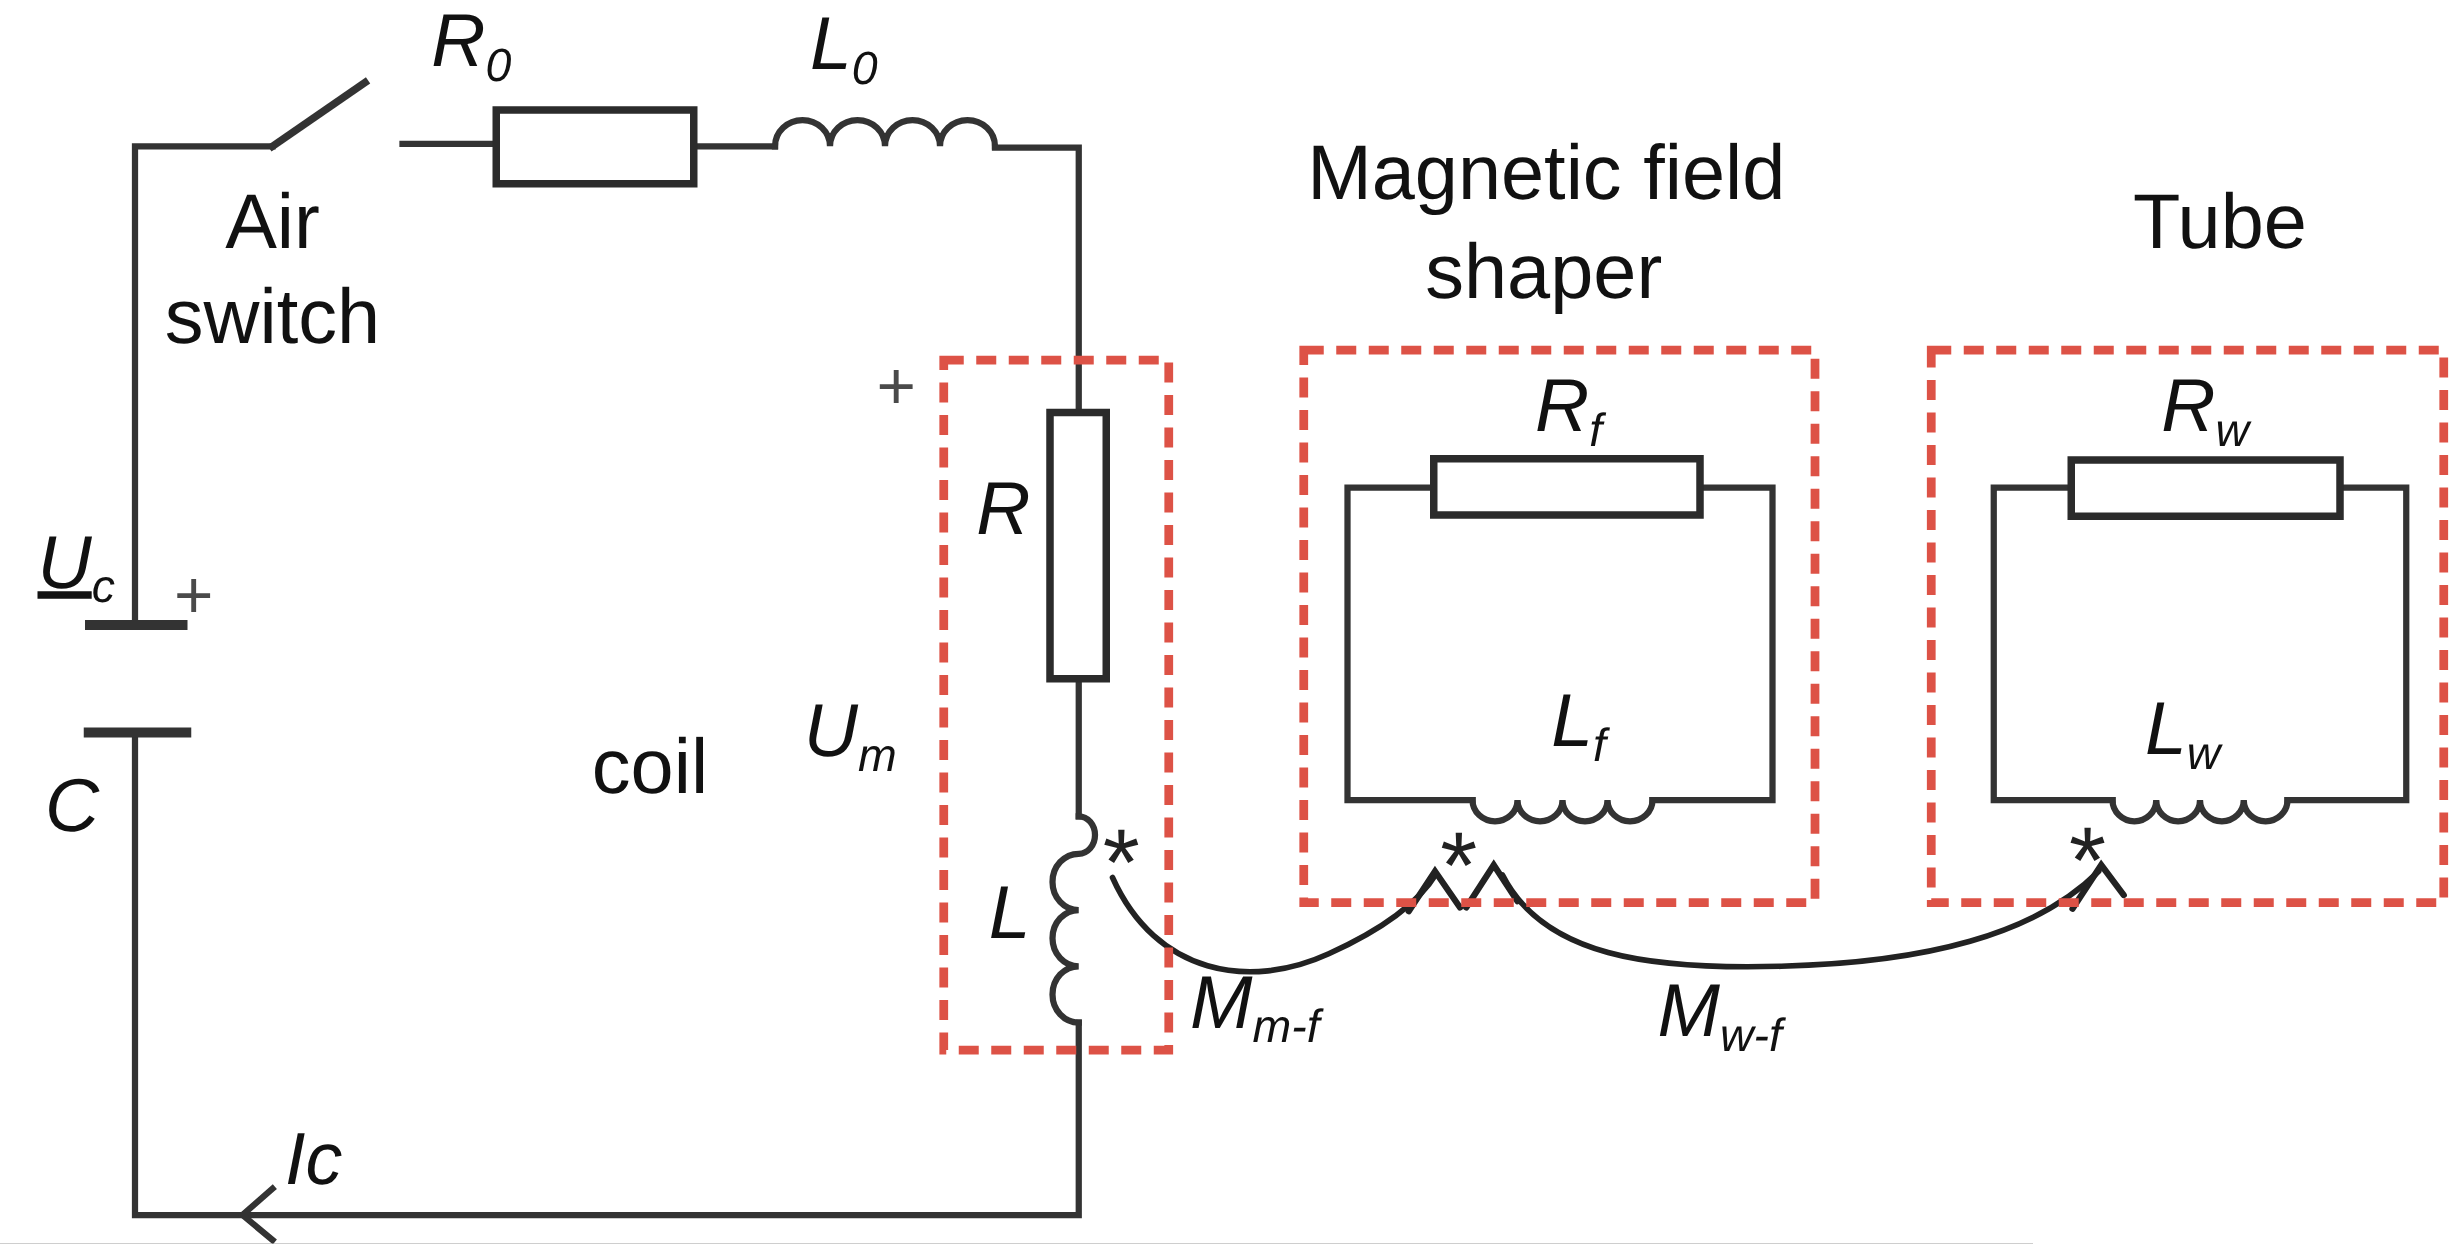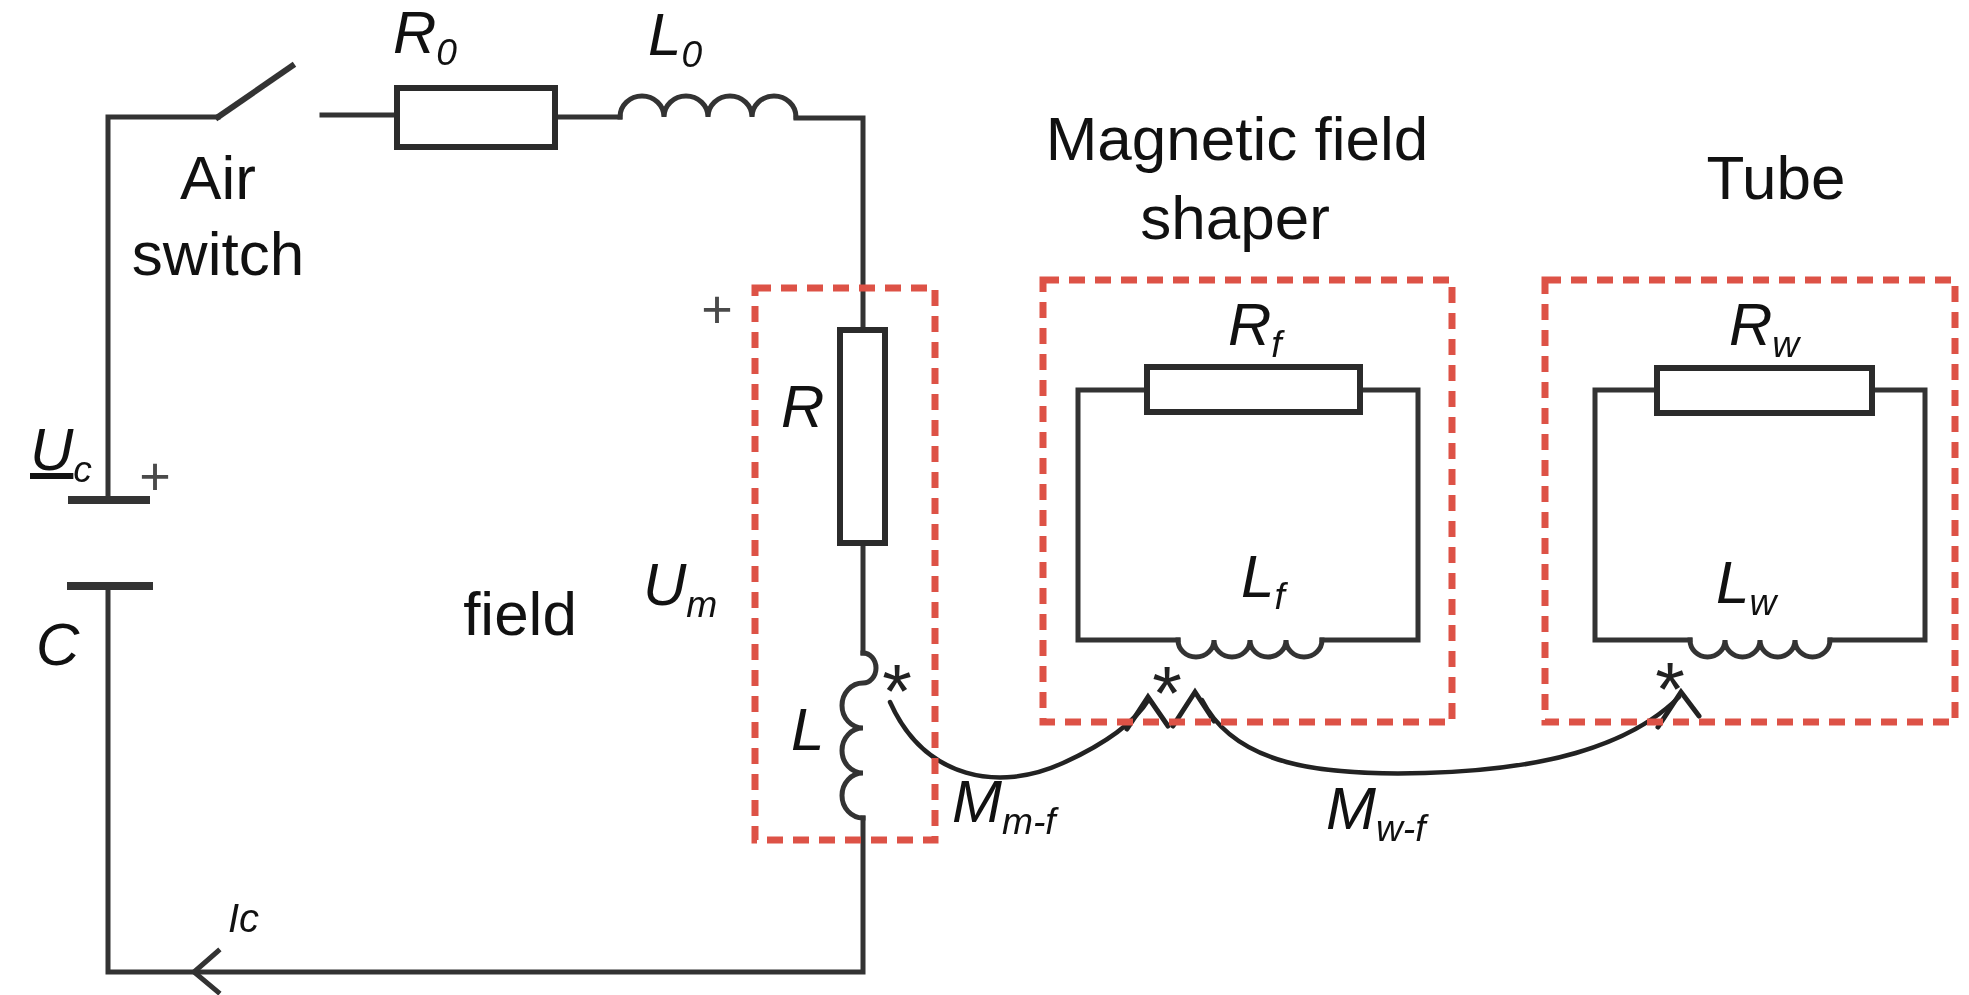--- a/index.html
+++ b/index.html
@@ -75,29 +75,29 @@
     <g stroke="#dd5246" stroke-width="7" fill="none" stroke-dasharray="16 10">
       <rect x="755" y="288" width="180" height="552"></rect>
       <rect x="1043" y="280" width="409" height="442"></rect>
       <rect x="1545" y="280" width="410" height="442"></rect>
     </g>
   </svg>
 
   <div class="lbl word ctr" style="left:218px; top:147px;">Air</div>
   <div class="lbl word ctr" style="left:218px; top:223px;">switch</div>
 
-  <div class="lbl sym" style="left:345px; top:3px;margin-left:48px;"><span>R</span><sub>0</sub></div>
+  <div class="lbl sym" style="left:345px; top:3px;"><span>R</span><sub>0</sub></div>
   <div class="lbl sym" style="left:648px; top:5px;"><span>L</span><sub>0</sub></div>
 
   <div class="lbl sym" style="left:30px; top:420px;text-decoration:underline;"><span>U</span><sub>c</sub></div>
   <div class="lbl plus" style="left:155px; top:449px;">+</div>
   <div class="lbl sym" style="left:36px; top:615px;">C</div>
-  <div class="lbl sym" style="left:228px; top:898px; font-size:40px;">Ic</div>
+  <div class="lbl sym" style="left:228px; top:898px; font-size:59px;">Ic</div>
 
-  <div class="lbl word ctr" style="left:520px; top:583px;">field</div>
+  <div class="lbl word ctr" style="left:520px; top:583px;">coil</div>
   <div class="lbl plus" style="left:717px; top:282px;">+</div>
   <div class="lbl sym" style="left:643px; top:555px;"><span>U</span><sub>m</sub></div>
   <div class="lbl sym" style="left:781px; top:377px;">R</div>
   <div class="lbl sym" style="left:791px; top:700px;">L</div>
 
   <div class="lbl word ctr" style="left:1235px; top:187px;">shaper</div>
   <div class="lbl word ctr" style="left:1237px; top:108px;">Magnetic field</div>
   <div class="lbl sym" style="left:1228px; top:295px;"><span>R</span><sub>f</sub></div>
   <div class="lbl sym" style="left:1241px; top:547px;"><span>L</span><sub>f</sub></div>
 

